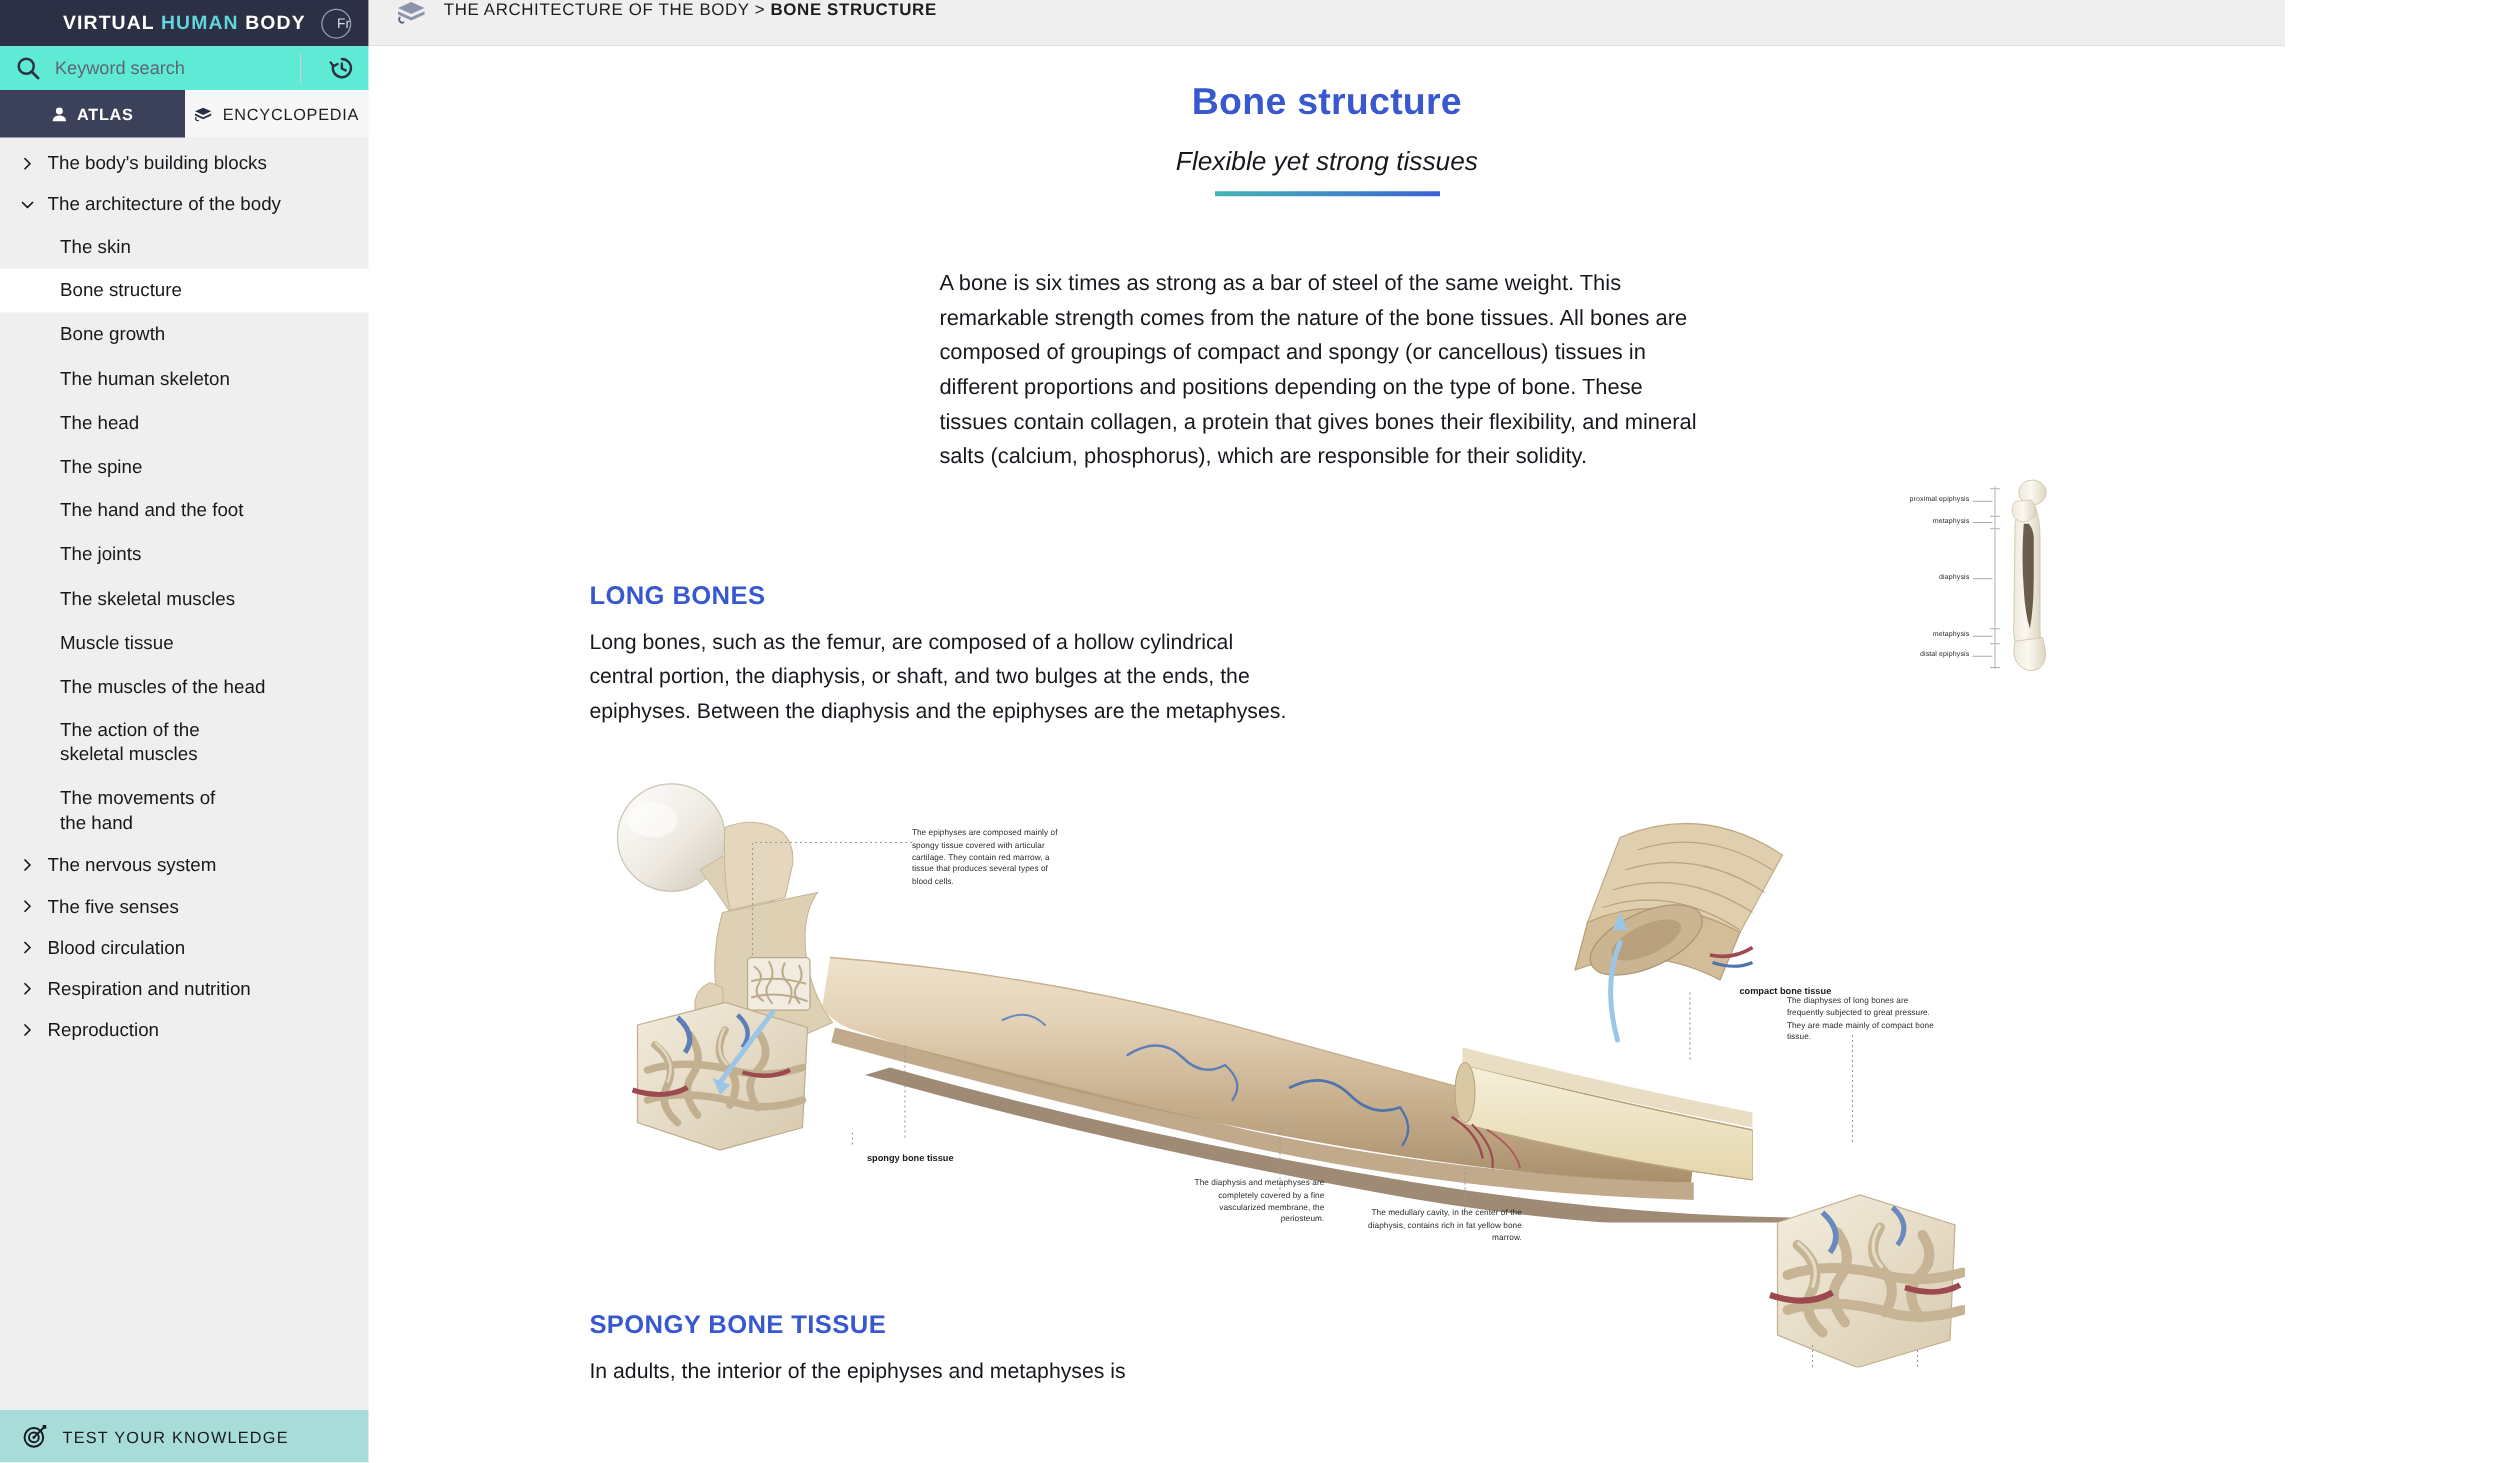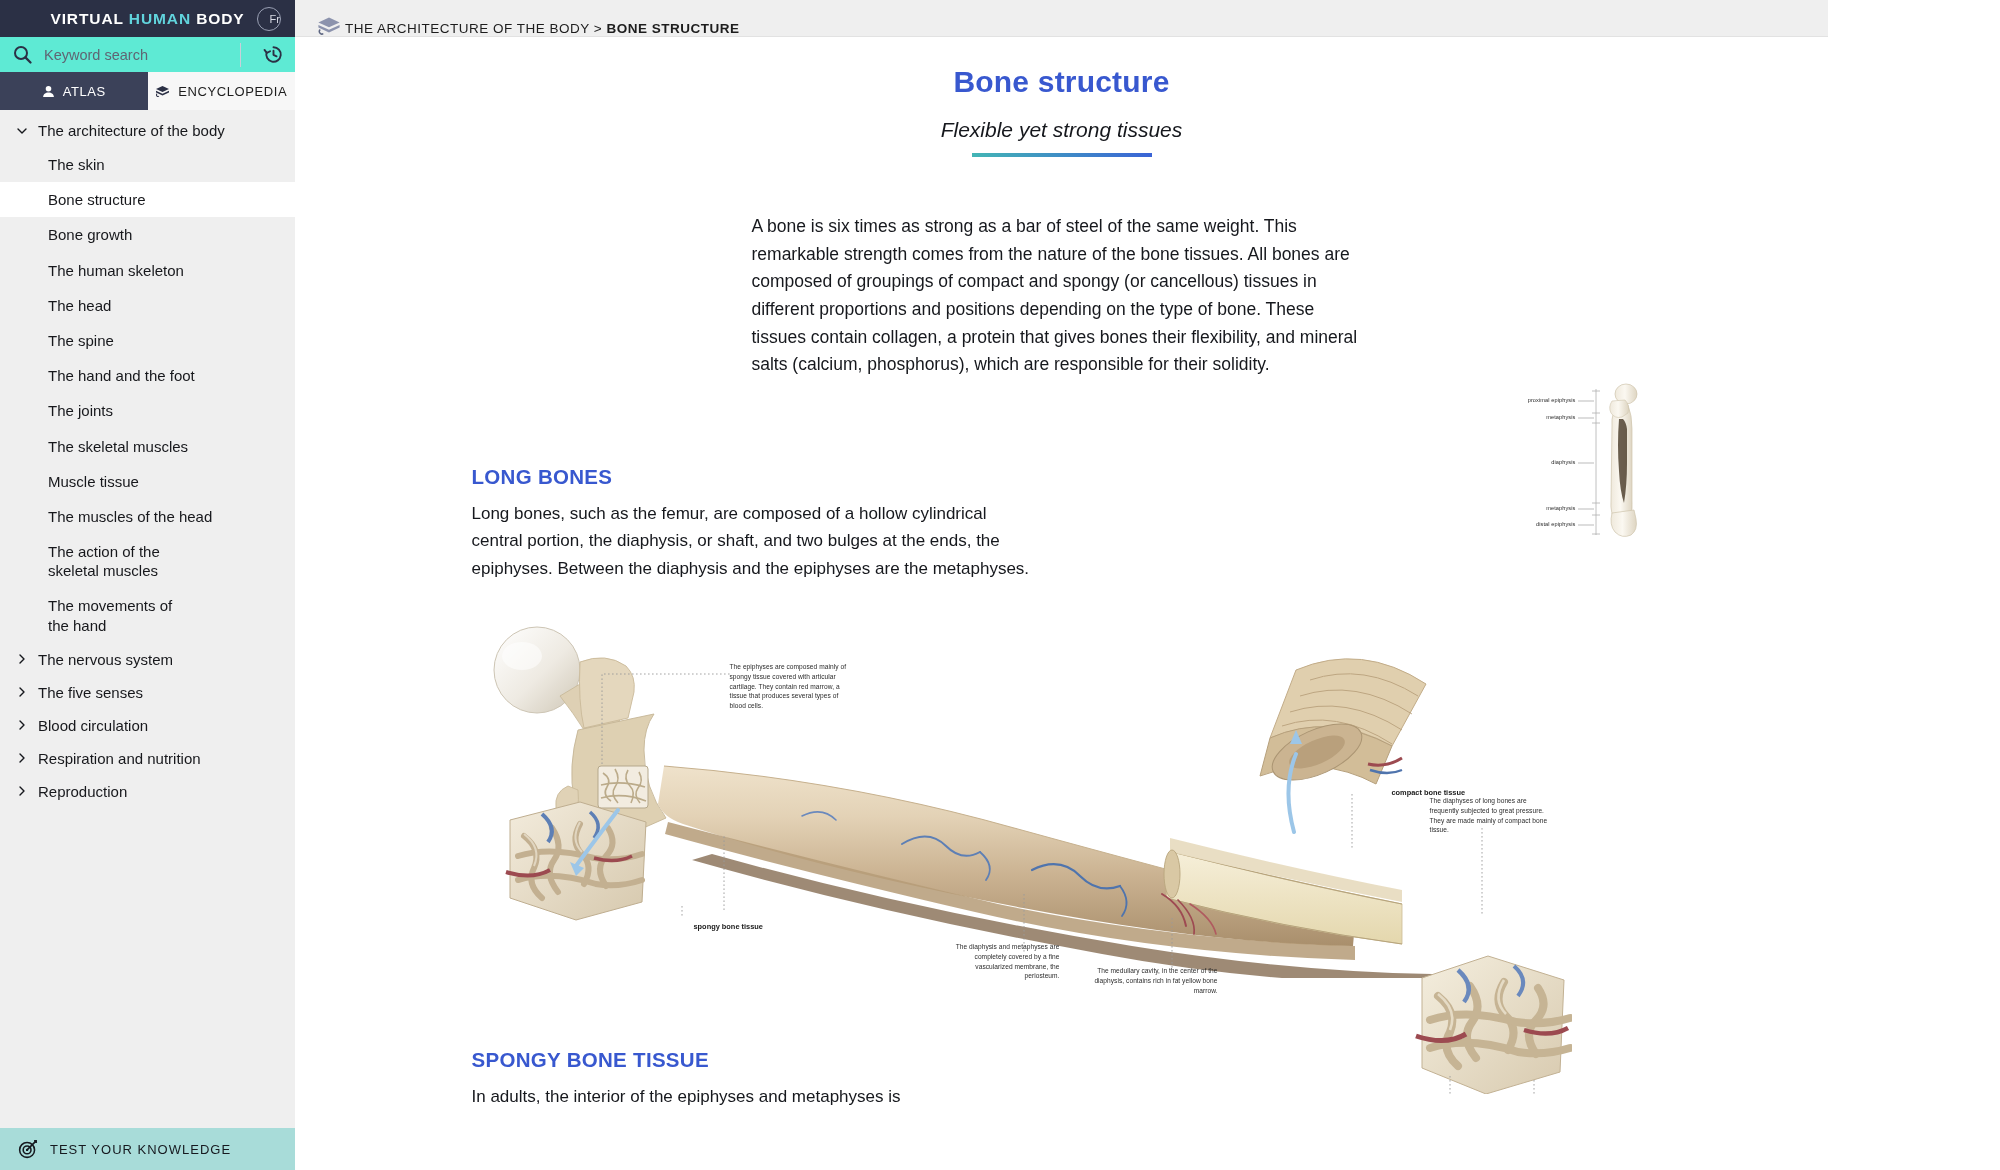--- a/index.html
+++ b/index.html
@@ -47,21 +47,21 @@
   }
   .search-input::placeholder { color: #5f6573; }
   .search-divider { width: 1px; height: 24px; background: #c9cfd9; margin-right: 10px; }
   .history-btn { width: 44px; display: flex; align-items: center; justify-content: center; cursor: pointer; }
 
   .tabs { display: flex; height: 38px; }
   .tab {
     flex: 1; display: flex; align-items: center; justify-content: center; gap: 8px;
     font-size: 13px; letter-spacing: .6px; cursor: pointer;
   }
-  .tab.active { background: #3b4159; color: #ffffff; font-weight: normal; }
+  .tab.active { background: #3b4159; color: #ffffff; font-weight: bold; }
   .tab.inactive { background: #f7f7f7; color: #1d1d1d; }
 
   .nav { flex: 1; overflow: hidden; padding-top: 4px; }
   .nav-group {
     display: flex; align-items: center; gap: 10px;
     padding: 8px 10px 8px 16px; font-size: 15px; color: #17181c; cursor: pointer;
   }
   .nav-child {
     padding: 8px 18px 8px 48px; font-size: 15px; color: #17181c; cursor: pointer;
     line-height: 1.28;
@@ -71,21 +71,21 @@
 
   .quiz-bar {
     height: 42px; background: #a8dcd9; display: flex; align-items: center; gap: 12px;
     padding-left: 18px; cursor: pointer;
   }
   .quiz-label { font-size: 13px; letter-spacing: 1px; color: #16191f; text-align: center; }
 
   
   .main { flex: 1; height: 1170px; display: flex; flex-direction: column; background: #fff; position: relative; }
   .breadcrumb-bar {
-    height: 37px; background: #efefef; display: flex; align-items: flex-end; gap: 4px;
+    height: 37px; background: #efefef; display: flex; align-items: flex-start; gap: 14px;
     padding-left: 22px; border-bottom: 1px solid #e2e2e2;
   }
   .crumb-text { font-size: 13.5px; letter-spacing: .5px; color: #1d1d1d; }
   .crumb-text .crumb-current { font-weight: bold; }
 
   .content {
     flex: 1; overflow: hidden; position: relative; background: #fff;
   }
   .content-inner { width: 100%; padding-top: 28px; }
 
@@ -186,20 +186,28 @@
             <path d="M1 6.2 8 9.4 15 6.2 15 8 8 11.2 1 8z" fill="#2b3045"></path>
             <path d="M2.2 9.4c-.9.6-1 2 .1 2.7.6.4 1.4.3 1.8-.2" fill="none" stroke="#2b3045" stroke-width="1.1"></path>
           </svg>
         </span>
         <span>ENCYCLOPEDIA</span>
       </div>
     </div>
 
     <nav class="nav">
 
+      <div class="nav-group">
+        <span class="chev">
+          <svg width="12" height="12" viewBox="0 0 12 12">
+              <polyline points="4,2 8,6 4,10" fill="none" stroke="#16181d" stroke-width="1.4" stroke-linecap="round" stroke-linejoin="round"></polyline>
+            </svg>
+        </span>
+        <span>The body's building blocks</span>
+      </div>
 
       <div class="nav-group">
         <span class="chev">
           <svg width="12" height="12" viewBox="0 0 12 12">
               <polyline points="2,4 6,8 10,4" fill="none" stroke="#16181d" stroke-width="1.4" stroke-linecap="round" stroke-linejoin="round"></polyline>
             </svg>
         </span>
         <span>The architecture of the body</span>
       </div>
 

